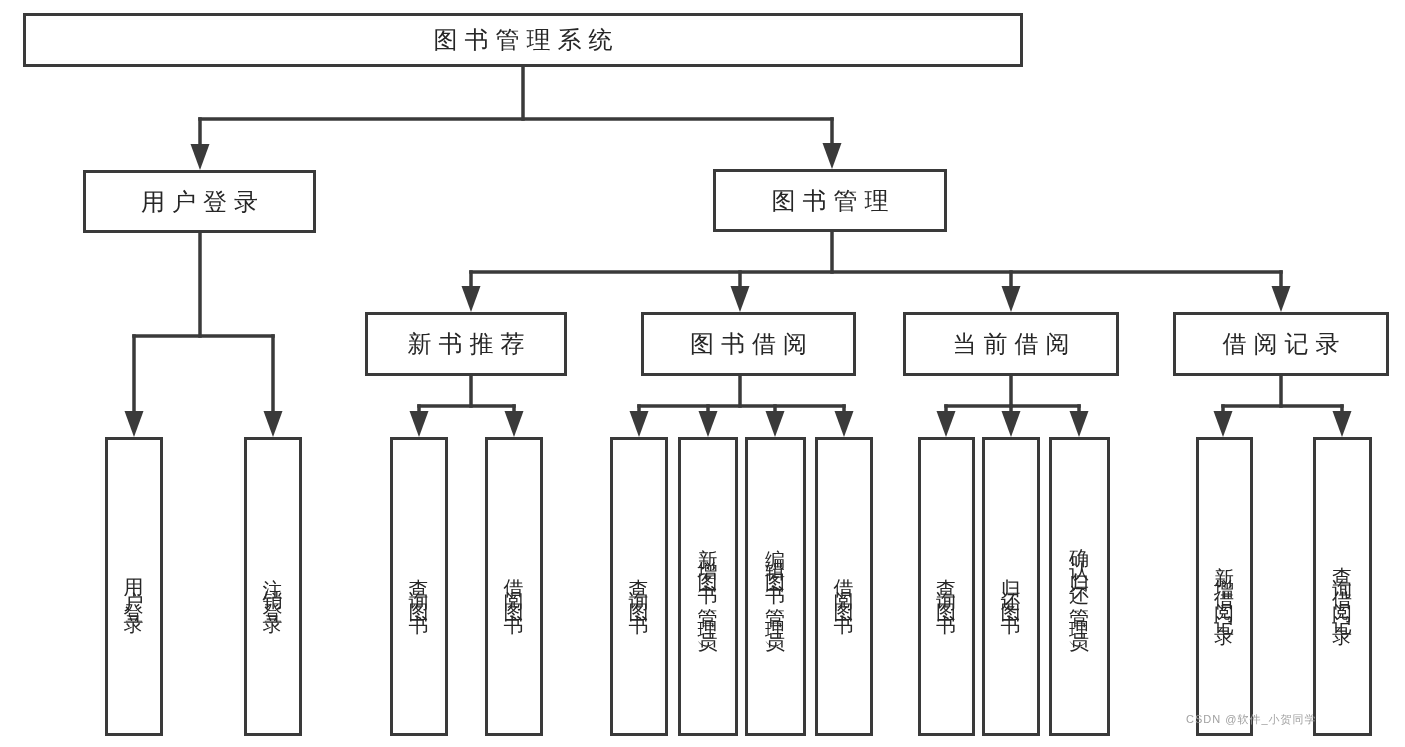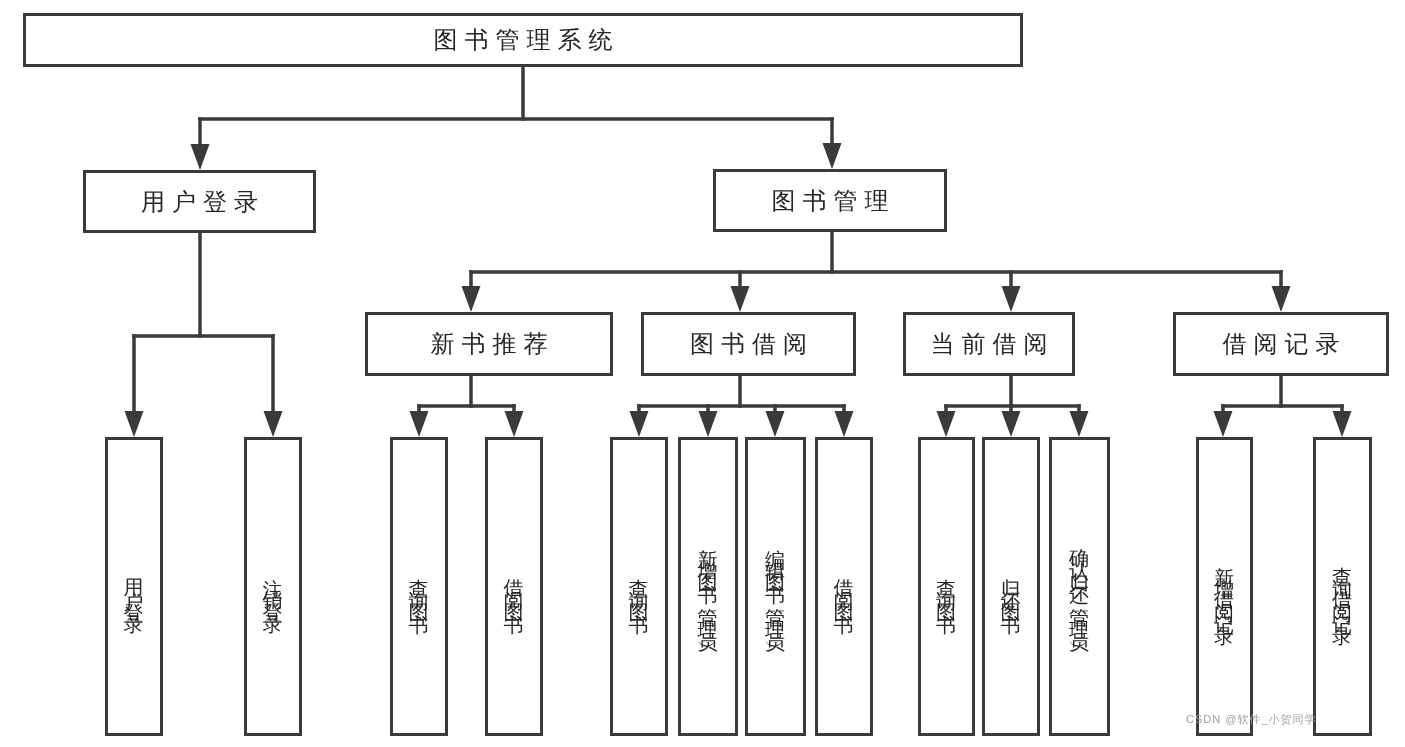--- a/index.html
+++ b/index.html
@@ -118,27 +118,27 @@
     <span class="hlabel">图书管理系统</span>
   </div>
 
   <div class="box" style="left:83px; top:170px; width:233px; height:63px;">
     <span class="hlabel">用户登录</span>
   </div>
   <div class="box" style="left:713px; top:169px; width:234px; height:63px;">
     <span class="hlabel">图书管理</span>
   </div>
 
-  <div class="box" style="left:365px; top:312px; width:248px; height:64px;">
+  <div class="box" style="left:365px; top:312px; width:202px; height:64px;">
     <span class="hlabel">新书推荐</span>
   </div>
   <div class="box" style="left:633px; top:312px; width:215px; height:64px;margin-left:8px;">
     <span class="hlabel">图书借阅</span>
   </div>
-  <div class="box" style="left:903px; top:312px; width:172px; height:64px;">
+  <div class="box" style="left:903px; top:312px; width:216px; height:64px;">
     <span class="hlabel">当前借阅</span>
   </div>
   <div class="box" style="left:1173px; top:312px; width:216px; height:64px;">
     <span class="hlabel">借阅记录</span>
   </div>
 
   <div class="box leaf" style="left:105px; top:437px; width:58px; height:299px;">
     <span class="vlabel">用户登录</span>
   </div>
   <div class="box leaf" style="left:244px; top:437px; width:58px; height:299px;">

